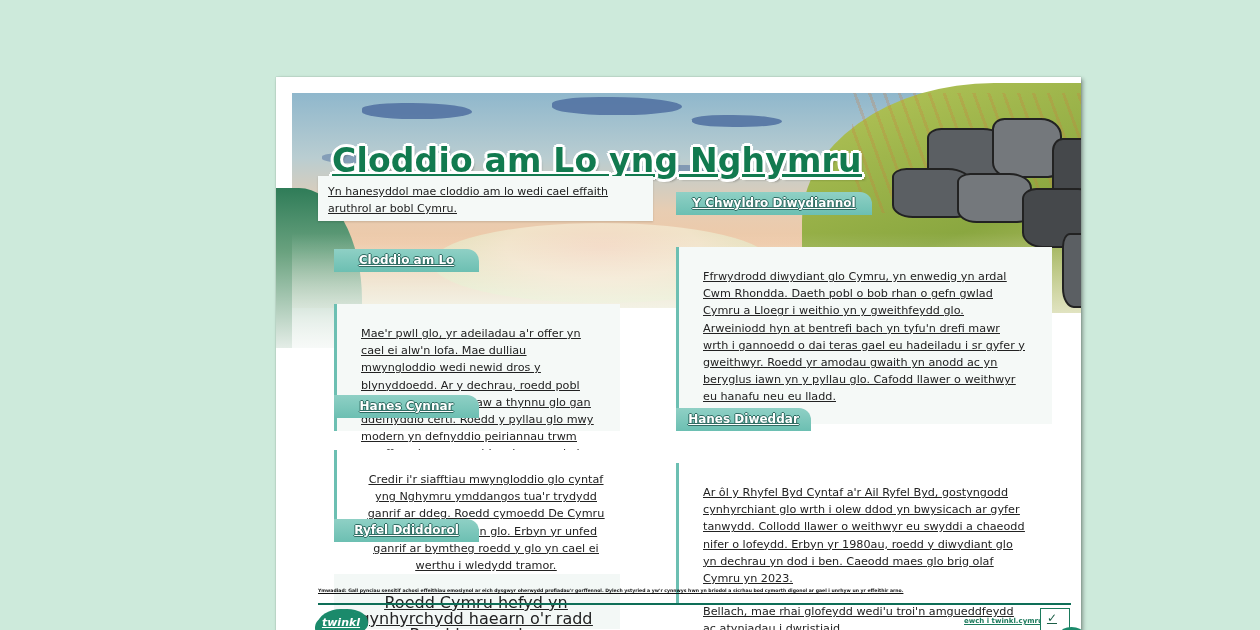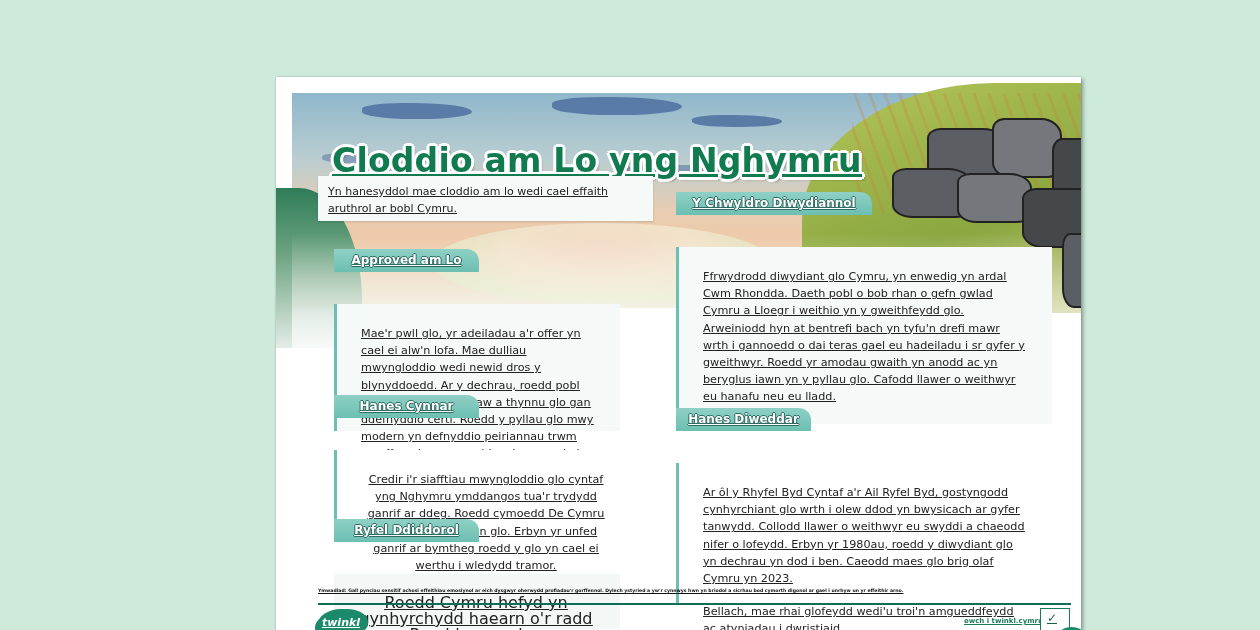--- a/index.html
+++ b/index.html
@@ -163,21 +163,21 @@
   <div class="coal dark" style="left:730px;top:95px;width:80px;height:60px;"></div>
   <div class="coal" style="left:770px;top:140px;width:45px;height:75px;"></div>
 
   <div class="title-wrap">
     <h1 class="title">Cloddio am Lo yng Nghymru</h1>
   </div>
 
   <div class="intro-box">Yn hanesyddol mae cloddio am lo wedi cael effaith aruthrol ar bobl Cymru.</div>
 
   <div class="section" style="left:26px;top:140px;width:318px;">
-    <div class="sec-tab" style="width:145px;">Approved am Lo</div>
+    <div class="sec-tab" style="width:145px;">Cloddio am Lo</div>
     <div class="sec-body" style="height:127px;">
       <p>Mae'r  pwll glo, yr adeiladau a'r offer yn cael ei alw'n lofa. Mae dulliau mwyngloddio wedi newid dros y blynyddoedd. Ar y dechrau, roedd pobl yn cloddio twneli â llaw a thynnu glo gan ddefnyddio certi. Roedd y pyllau glo mwy modern yn defnyddio peiriannau trwm neu ffrwydron ac roedd y glo yn cael ei gludo gan geir gwennol neu feltiau cludo.</p>
     </div>
   </div>
 
   <div class="section" style="left:26px;top:286px;width:335px;">
     <div class="sec-tab" style="width:145px;">Hanes Cynnar</div>
     <div class="sec-body" style="height:76px;background:#ffffff;text-align:center;">
       <p>Credir i'r siafftiau mwyngloddio glo cyntaf yng Nghymru ymddangos tua'r trydydd ganrif ar ddeg. Roedd cymoedd De Cymru yn gyfoethog mewn glo. Erbyn yr unfed ganrif ar bymtheg roedd y glo yn cael ei werthu i wledydd tramor.</p>
     </div>

